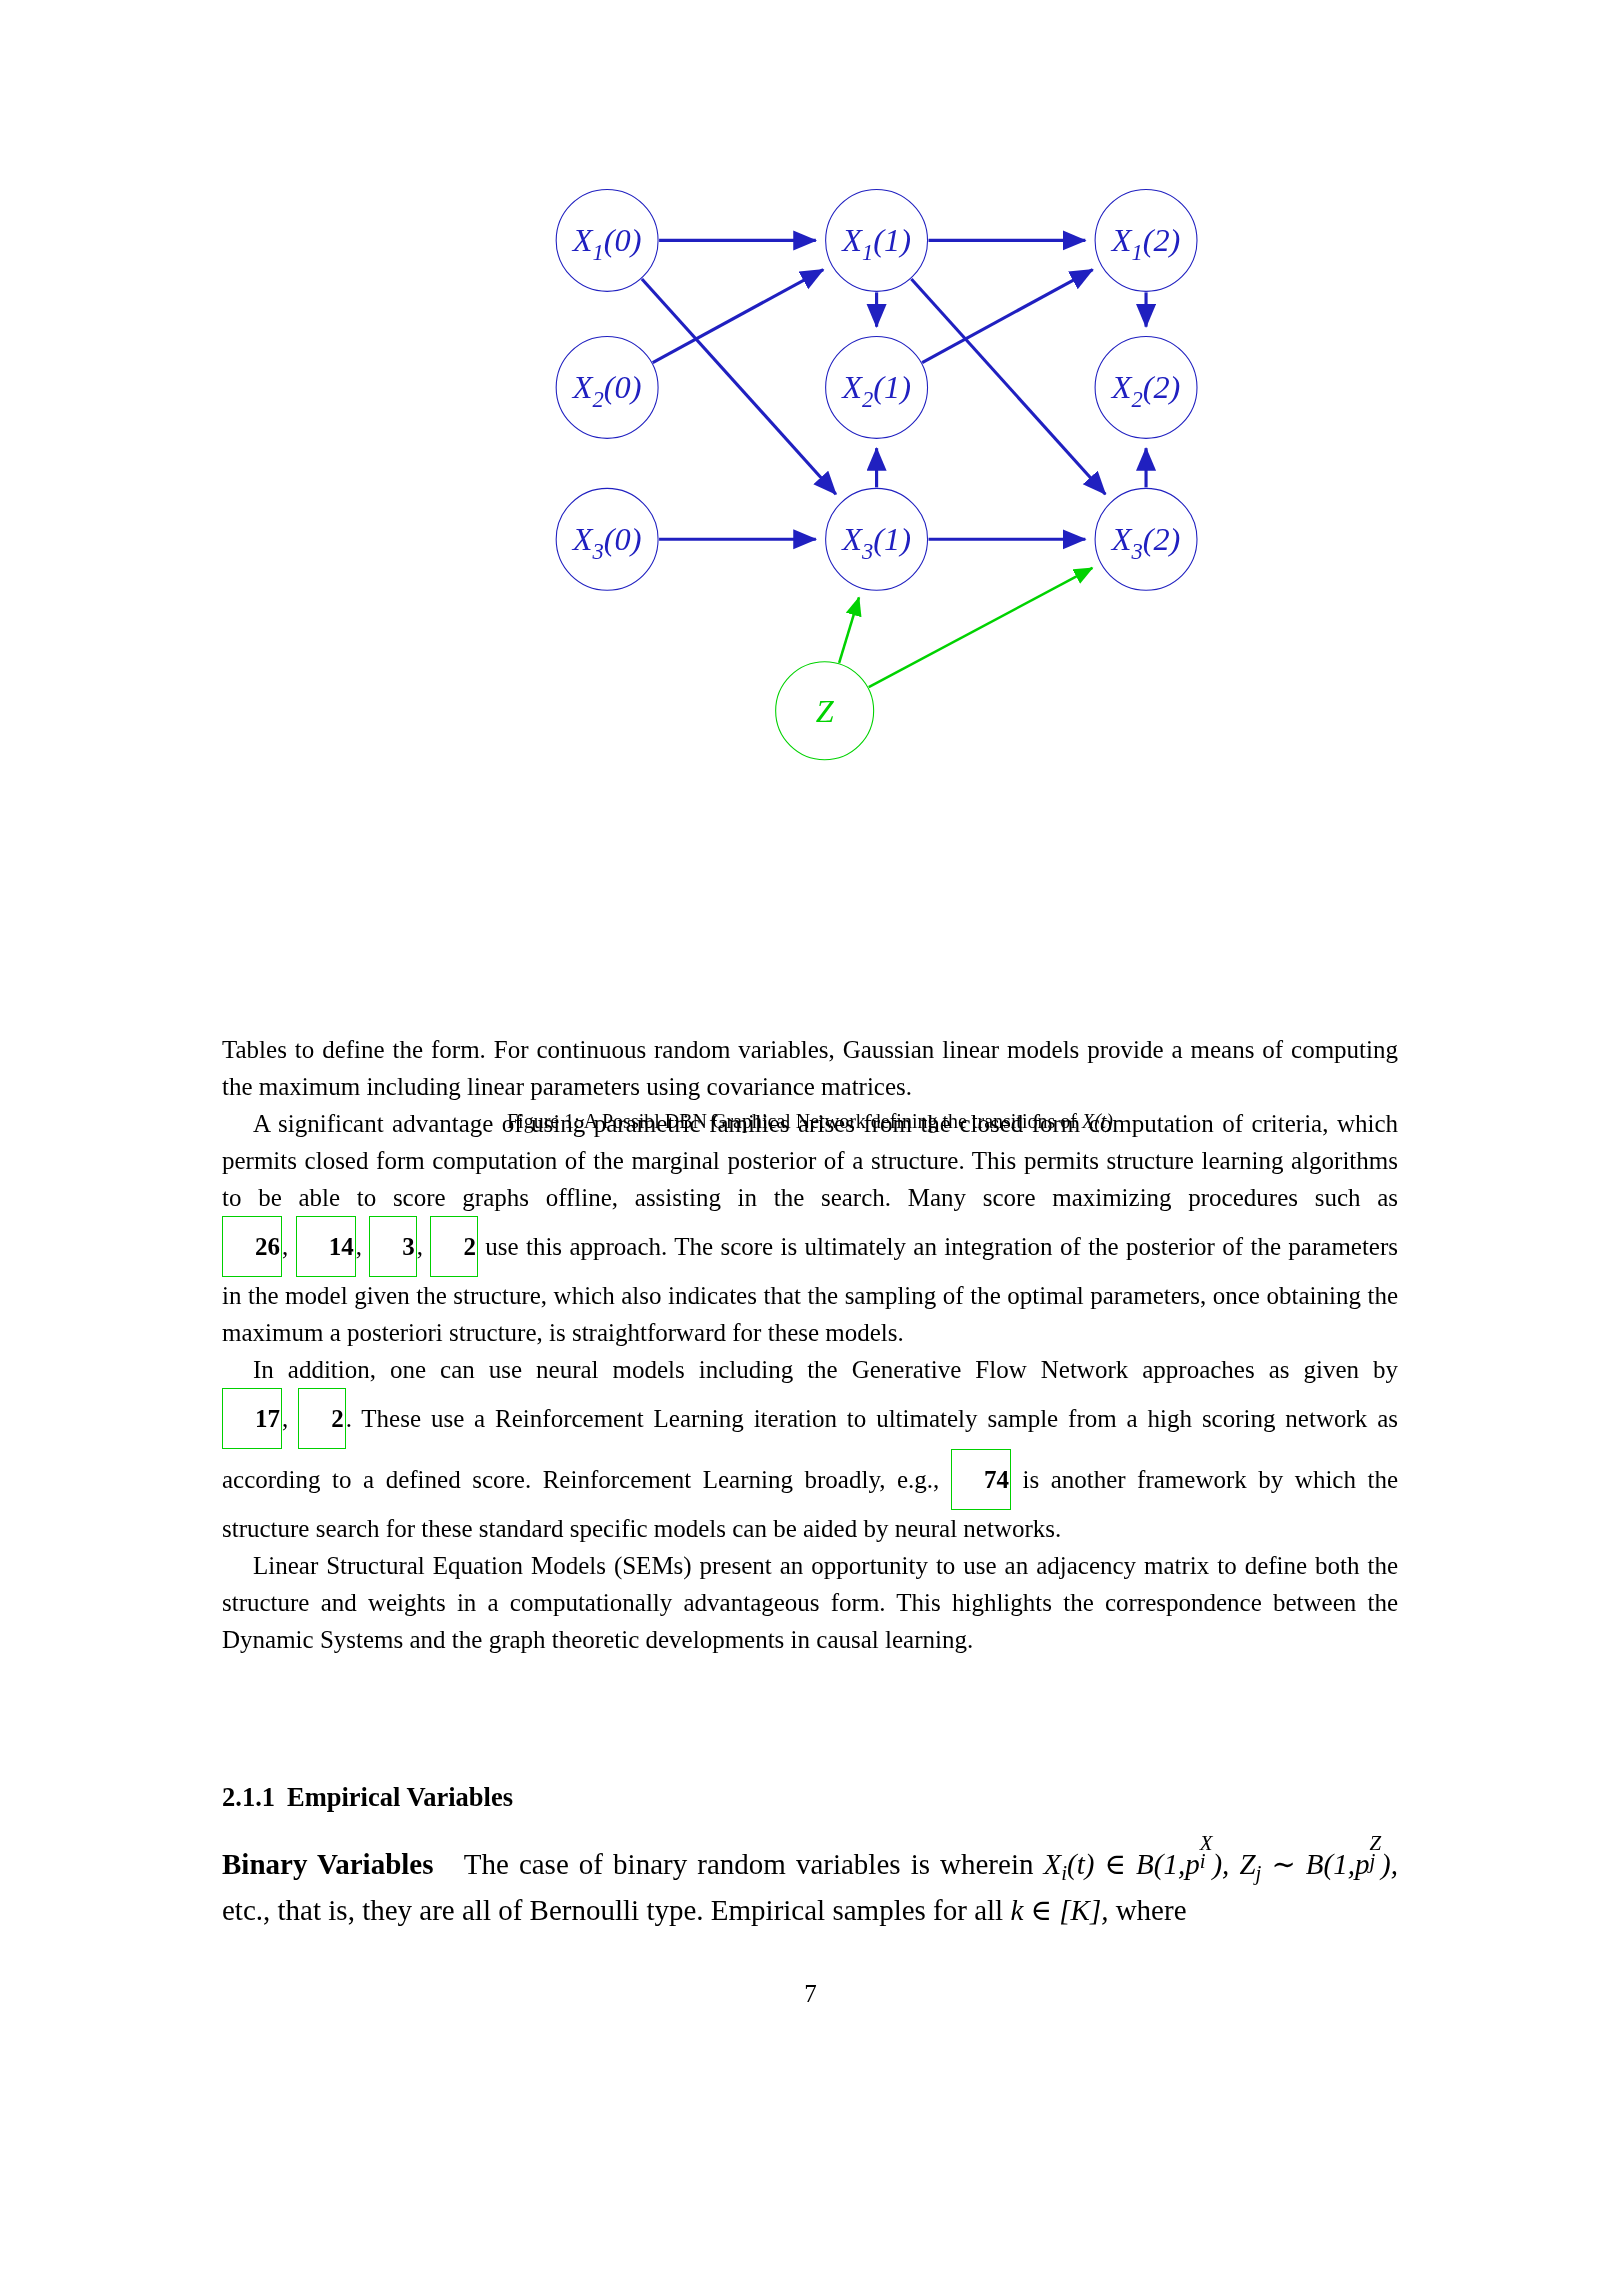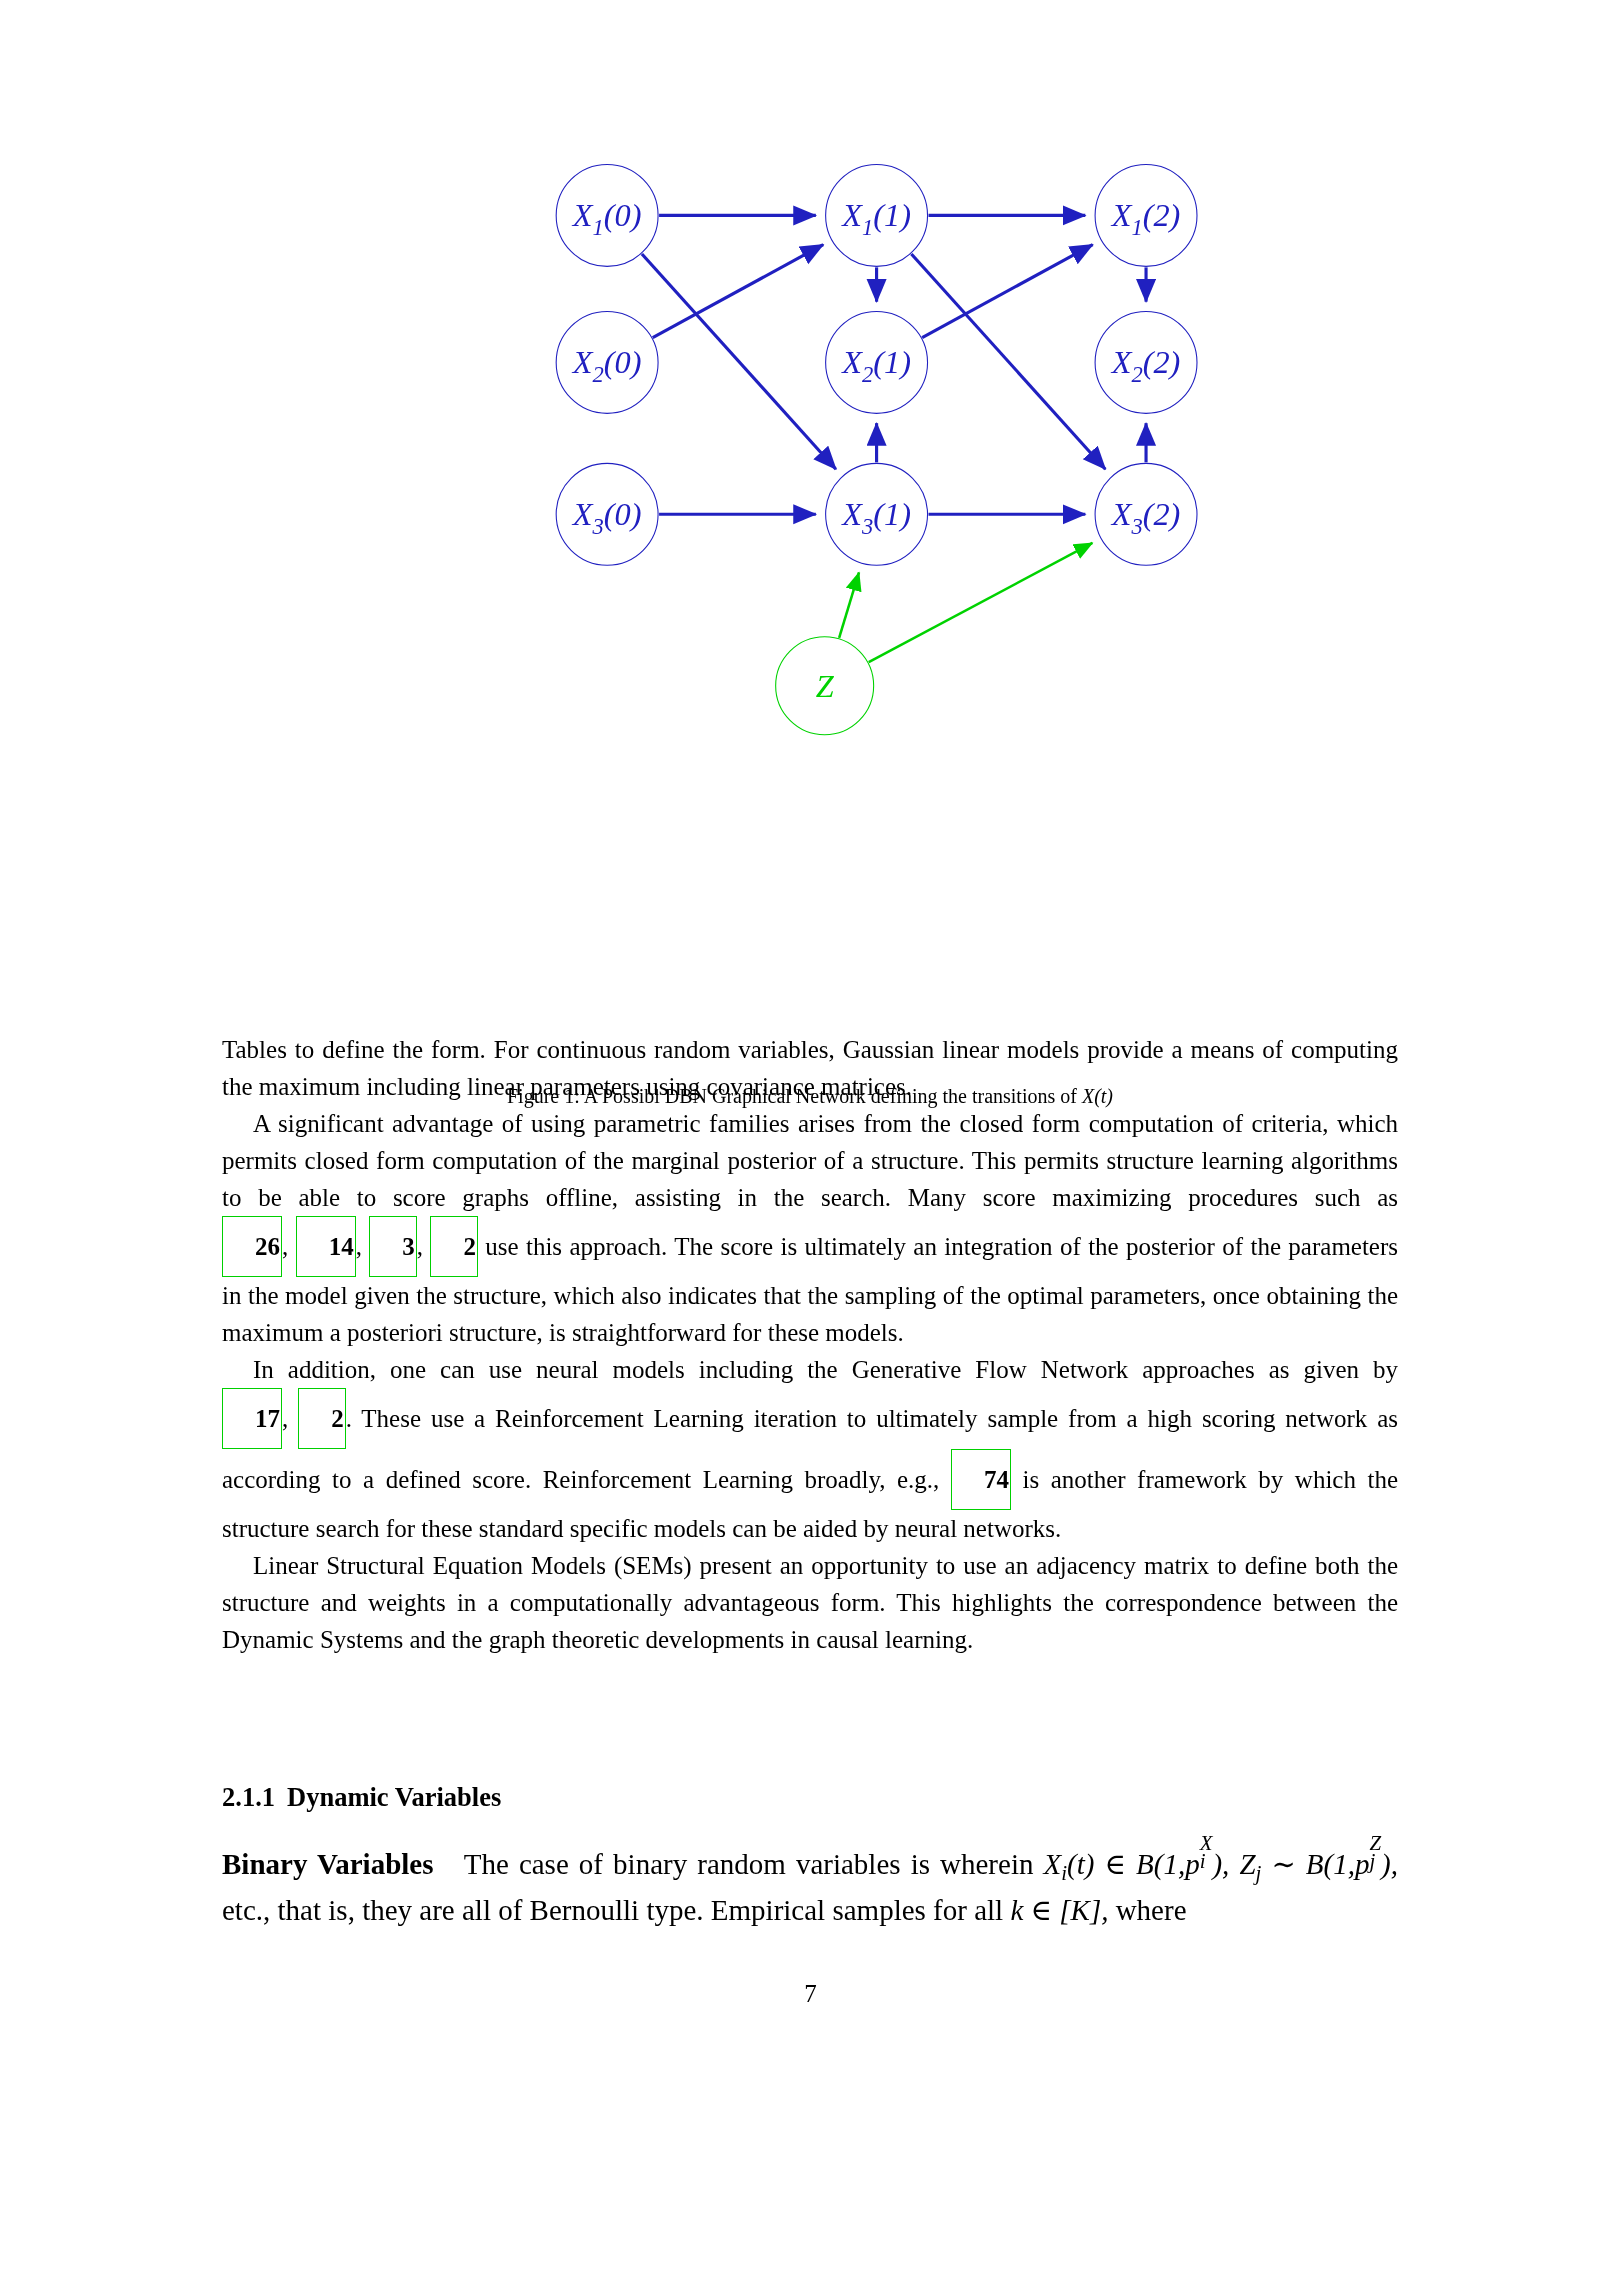--- a/index.html
+++ b/index.html
@@ -20,21 +20,21 @@
     position: absolute;
     left: 0; top: 0;
     width: 1621px;
     height: 2293px;
   }
 
   
   .figure-block {
     position: absolute;
     left: 0;
-    top: 137px;
+    top: 162px;
     width: 1567px;
     height: 784px;
   }
   .figure-svg {
     display: block;
     margin: 0 auto;
   }
   .caption {
     position: absolute;
     left: 222px;
@@ -218,21 +218,21 @@
     <p class="para indent">
       <span>In addition, one can use neural models including the Generative Flow Network approaches as given by </span><span class="cite-group"><a class="cite">17</a>, <a class="cite">2</a></span><span>. These use a Reinforcement Learning iteration to ultimately sample from a high scoring network as according to a defined score. Reinforcement Learning broadly, e.g., </span><span class="cite-group"><a class="cite">74</a></span><span> is another framework by which the structure search for these standard specific models can be aided by neural networks.</span>
     </p>
 
     <p class="para indent">
       <span>Linear Structural Equation Models (SEMs) present an opportunity to use an adjacency matrix to define both the structure and weights in a computationally advantageous form. This highlights the correspondence between the Dynamic Systems and the graph theoretic developments in causal learning.</span>
     </p>
   </div>
 
   <div class="subsec">
-    <span class="num">2.1.1</span><span>Dynamic Variables</span>
+    <span class="num">2.1.1</span><span>Empirical Variables</span>
   </div>
 
   <div class="para-binary">
     <span class="runin">Binary Variables</span>&nbsp;&nbsp;&nbsp;<span>The case of binary random variables is wherein </span><span class="mi">X</span><span class="sub">i</span><span class="mi">(t)</span><span> ∈ </span><span class="mi">B(1,</span><span class="mi">p</span><span class="subsup"><span class="u">X</span><span class="d">i</span></span><span class="mi">),</span> <span class="mi">Z</span><span class="sub">j</span><span> ∼ </span><span class="mi">B(1,</span><span class="mi">p</span><span class="subsup"><span class="u">Z</span><span class="d">j</span></span><span class="mi">),</span><span> etc., that is, they are all of Bernoulli type. Empirical samples for all </span><span class="mi">k</span><span> ∈ </span><span class="mi">[K],</span><span> where</span>
   </div>
 
   <div class="folio">7</div>
 
 </div>
 

